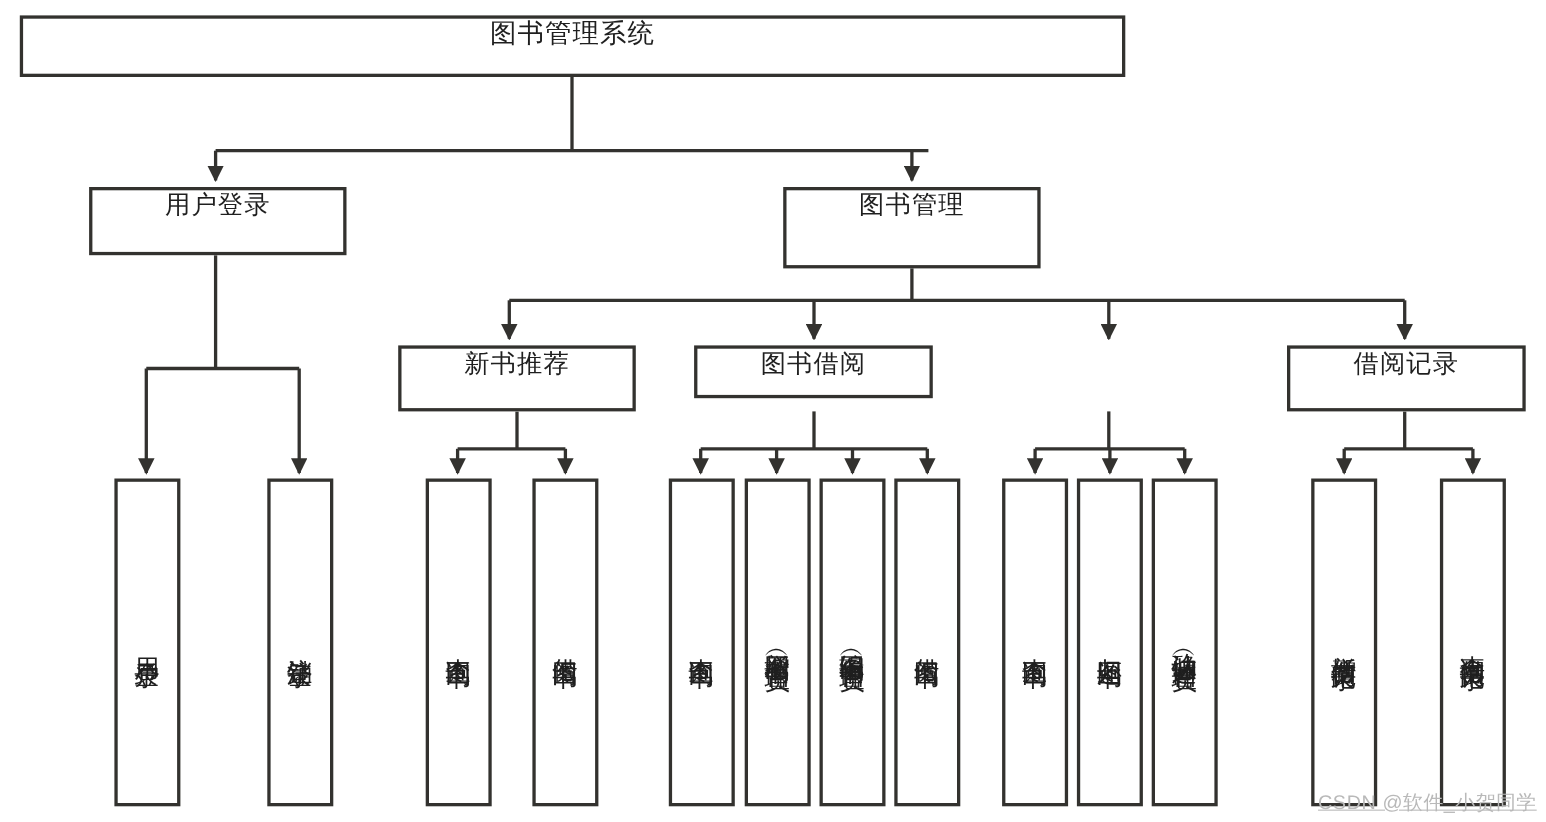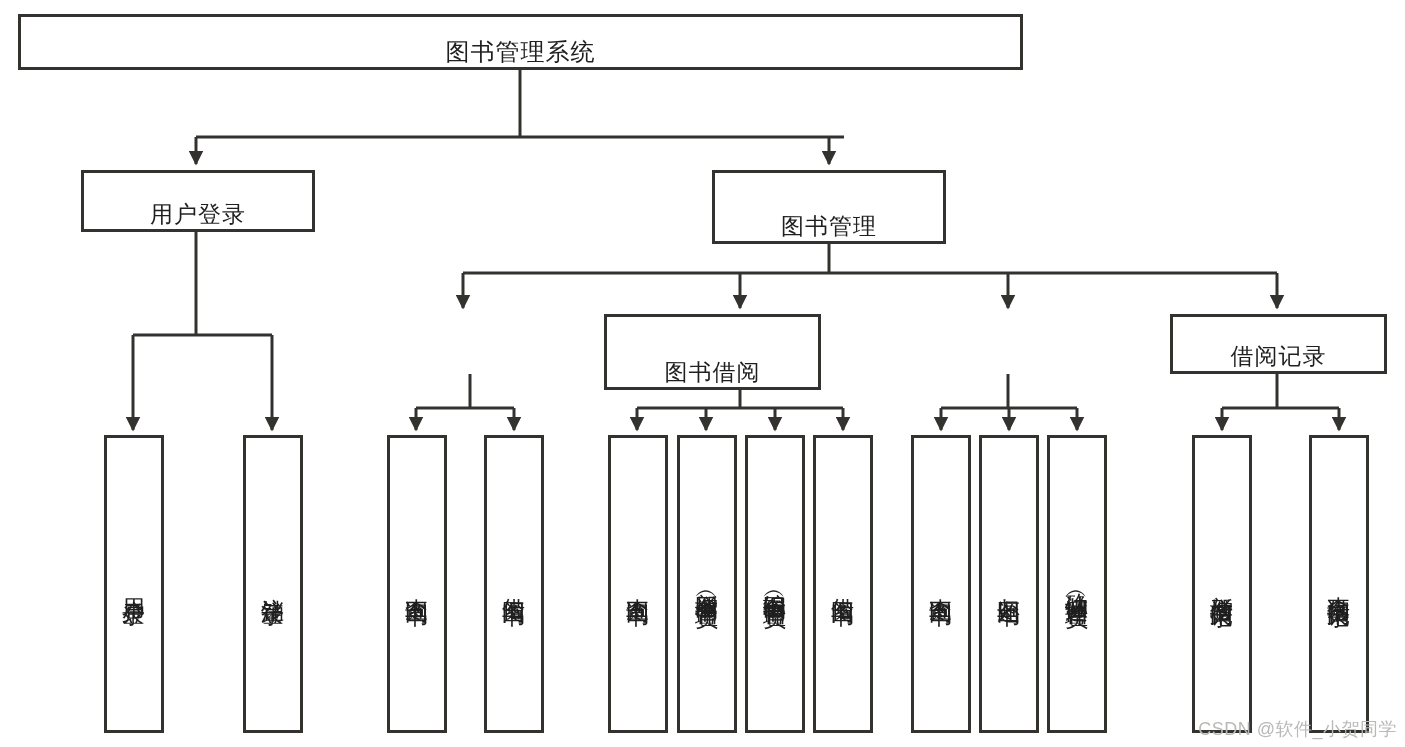--- a/index.html
+++ b/index.html
@@ -25,21 +25,21 @@
     width: 1405px;
     height: 747px;
     pointer-events: none;
   }
   .node {
     position: absolute;
     box-sizing: border-box;
     background: #ffffff;
     border: 3px solid #33322f;
     display: flex;
-    align-items: flex-end;
+    align-items: flex-start;
     justify-content: center;
     color: #1f1f1f;
   }
   .node.horiz {
     font-size: 23px;
     letter-spacing: 1px;
     line-height: 1.2;
   }
   .node.root {
     font-size: 24px;
@@ -59,20 +59,21 @@
   }
   .watermark {
     position: absolute;
     right: 8px;
     bottom: 6px;
     font-size: 18px;
     color: #b9b9b9;
     letter-spacing: 0.5px;
     white-space: nowrap;
     font-family: "Liberation Sans", "DejaVu Sans", sans-serif;
+    text-decoration: underline;
   }
 </style>
 </head>
 <body>
 
 <div id="canvas">
 
   <svg class="connectors" viewBox="0 0 1405 747" xmlns="http://www.w3.org/2000/svg">
     <defs>
       <marker id="arrow" viewBox="0 0 10 10" refX="9" refY="5" markerWidth="5" markerHeight="5" orient="auto-start-reverse">
@@ -127,21 +128,24 @@
     <span>图书管理系统</span>
   </div>
 
   <div class="node horiz" style="left:81px; top:170px; width:234px; height:62px;">
     <span>用户登录</span>
   </div>
   <div class="node horiz" style="left:712px; top:170px; width:234px; height:74px;">
     <span>图书管理</span>
   </div>
 
-  <div class="node horiz" style="left:604px; top:314px; width:217px; height:76px;">
+  <div class="node horiz" style="left:362px; top:314px; width:216px; height:60px;">
+    <span>新书推荐</span>
+  </div>
+  <div class="node horiz" style="left:631px; top:314px; width:217px; height:48px;">
     <span>图书借阅</span>
   </div>
   <div class="node horiz" style="left:1170px; top:314px; width:217px; height:60px;">
     <span>借阅记录</span>
   </div>
 
   <div class="node vert" style="left:104px; top:435px; width:60px; height:298px;">
     <span class="vlabel">用户登录</span>
   </div>
   <div class="node vert" style="left:243px; top:435px; width:60px; height:298px;">

